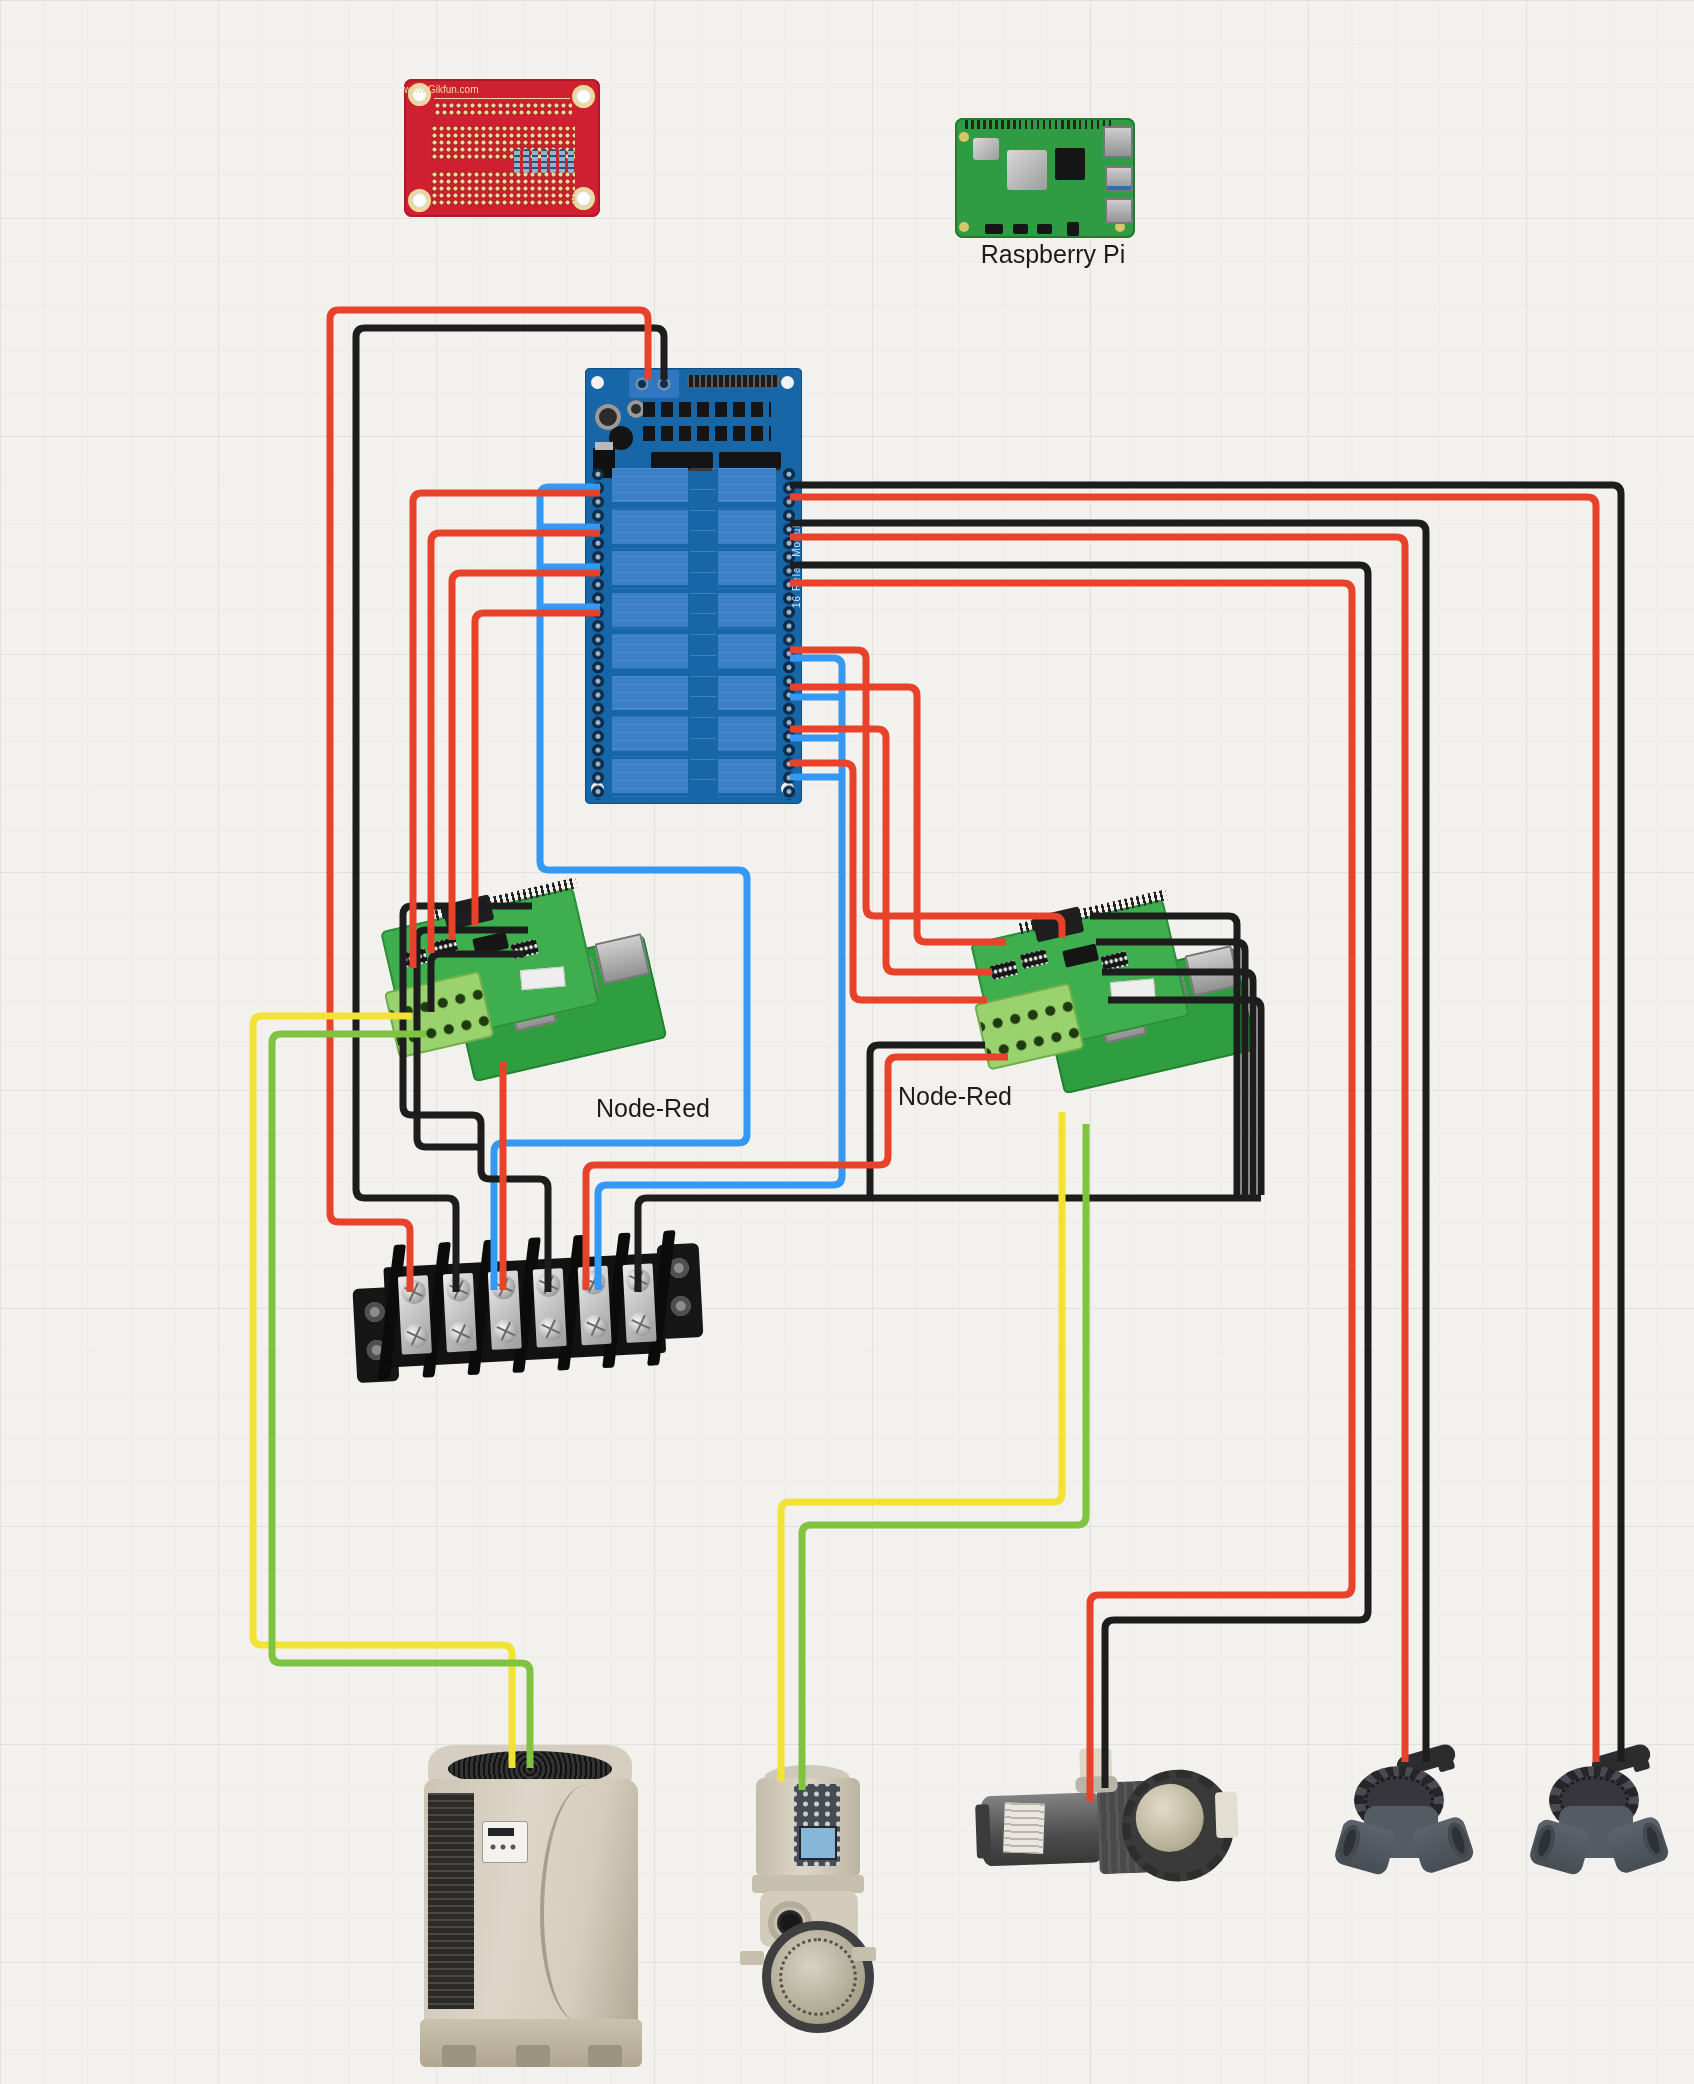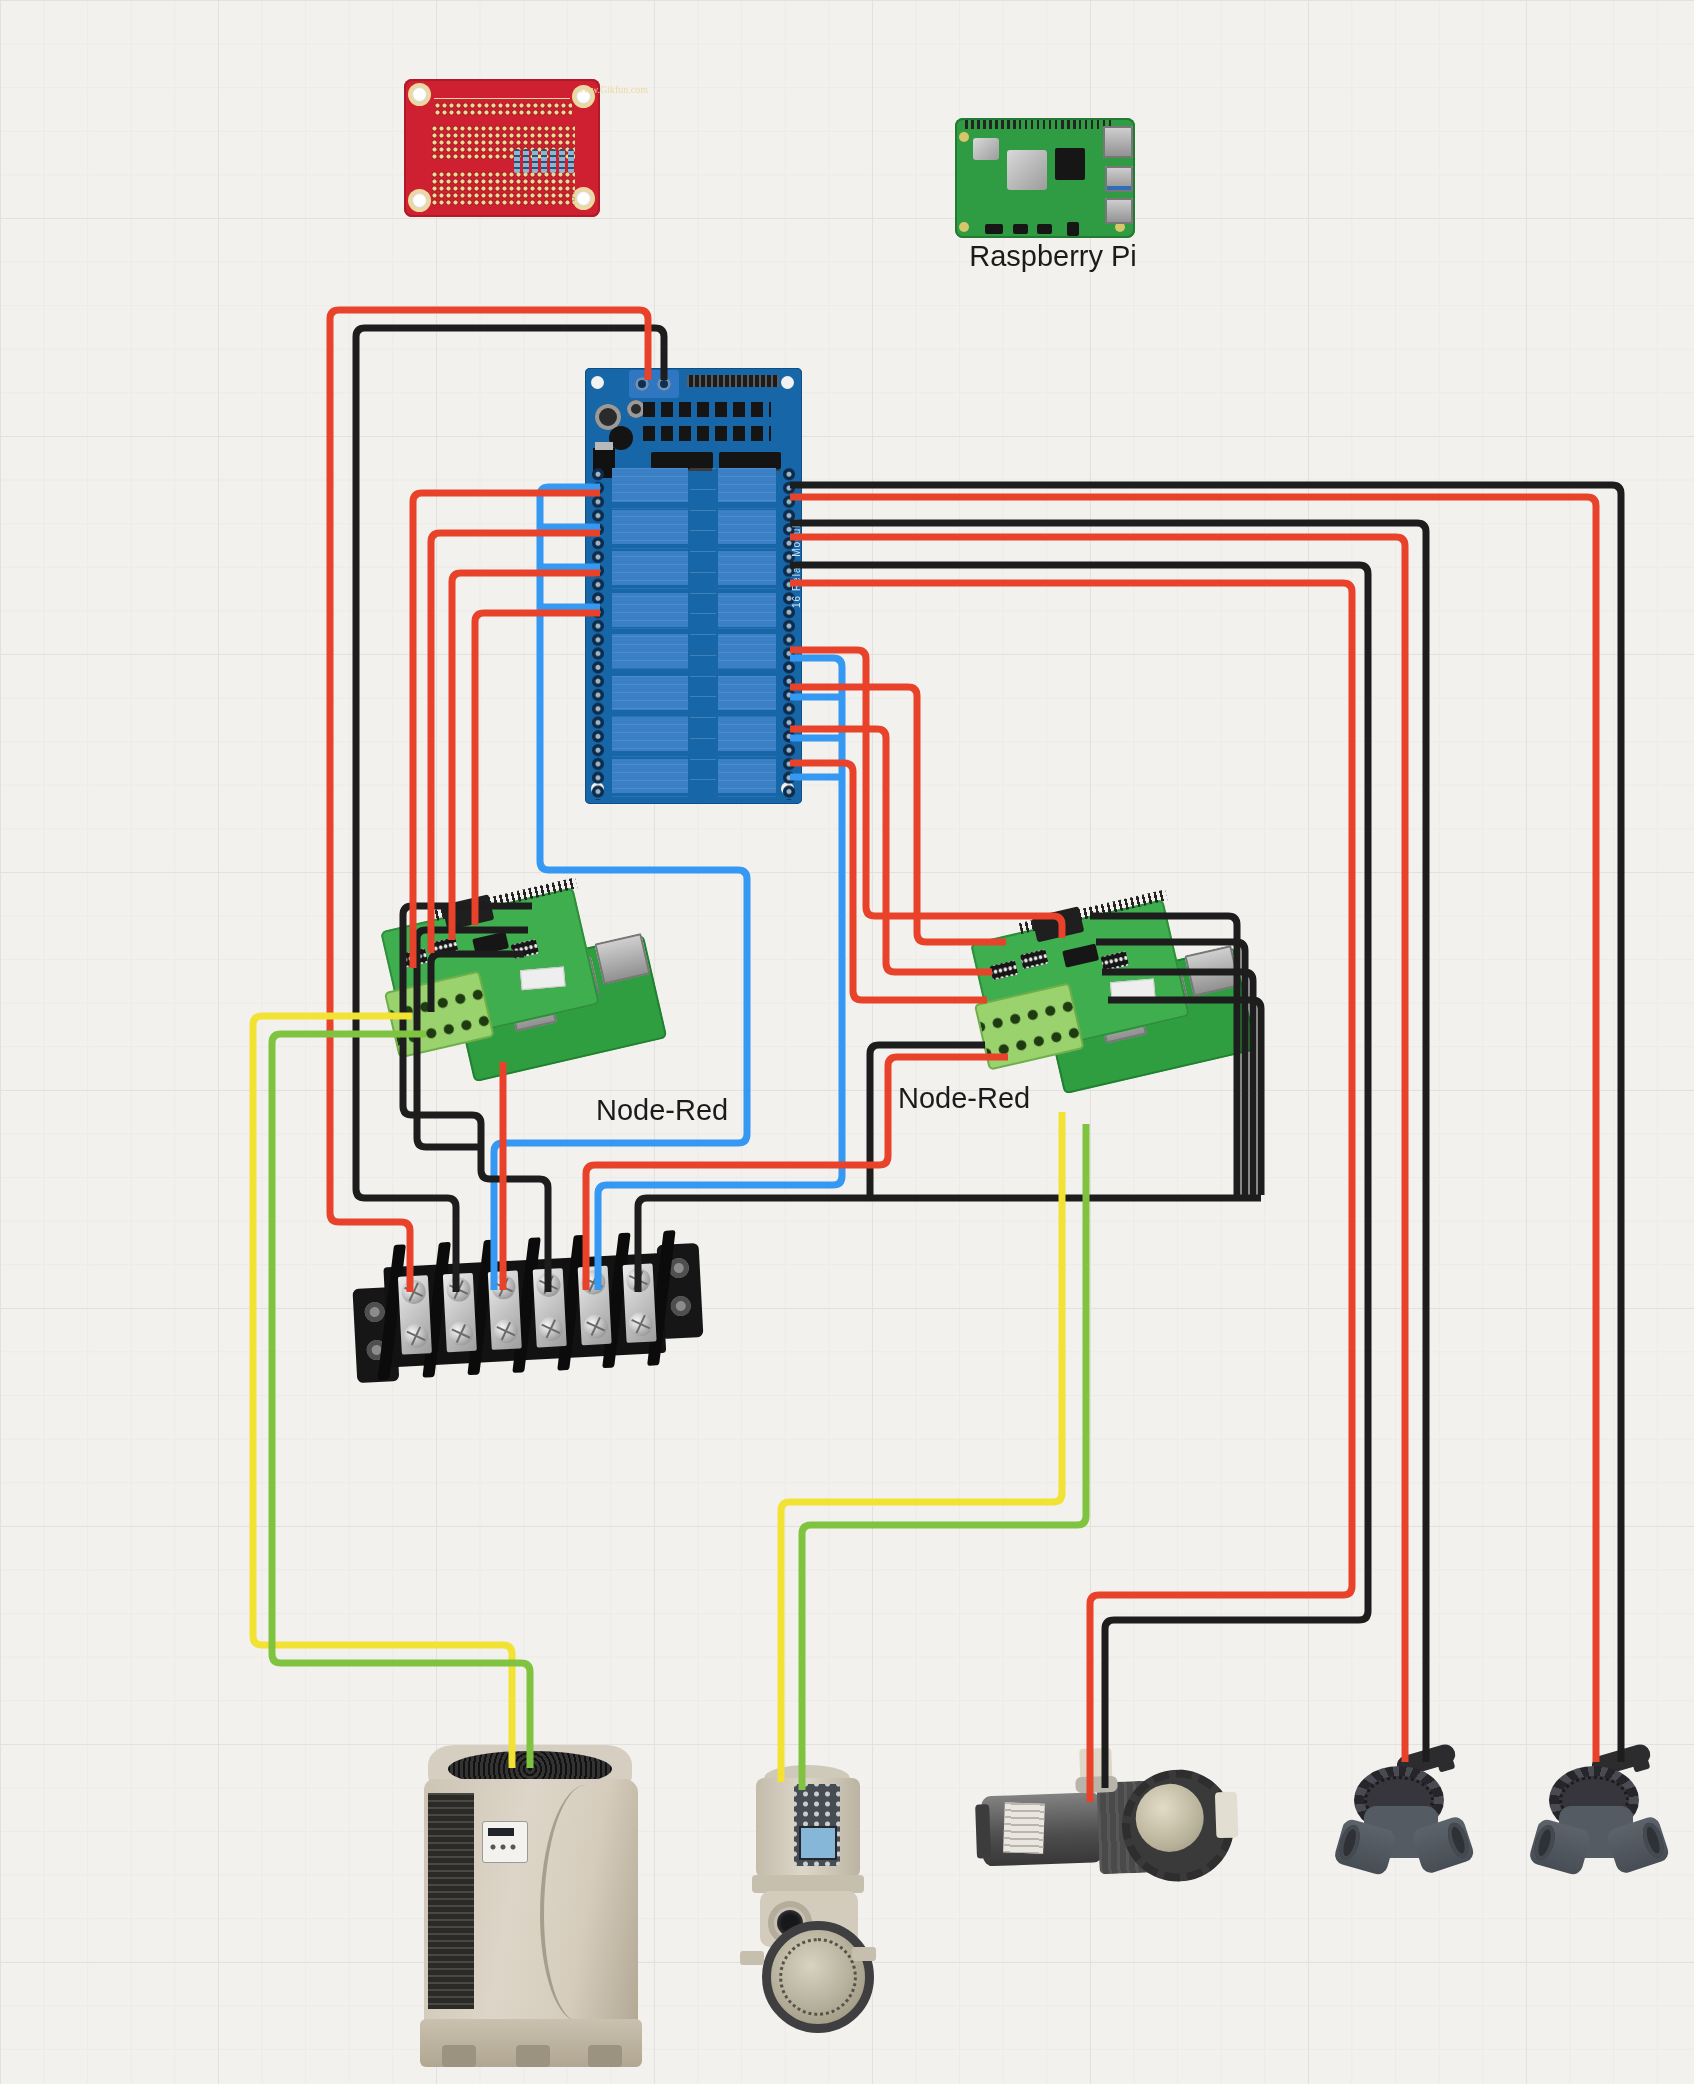--- a/index.html
+++ b/index.html
@@ -9,29 +9,29 @@
     background-color:#f2f1ee;
     background-image:
       linear-gradient(#e3e1dd 1px, transparent 1px),
       linear-gradient(90deg,#e3e1dd 1px, transparent 1px),
       linear-gradient(#edebe7 1px, transparent 1px),
       linear-gradient(90deg,#edebe7 1px, transparent 1px);
     background-size:218px 218px,218px 218px,43.6px 43.6px,43.6px 43.6px;
   }
   .abs{position:absolute;}
   #wires{position:absolute;left:0;top:0;z-index:30;}
-  .diagram-label{position:absolute;z-index:40;color:#1b1b1b;font-size:29px;}
+  .diagram-label{position:absolute;z-index:40;color:#1b1b1b;font-size:25px;}
 
   
   .bboard{left:404px;top:79px;width:196px;height:138px;background:#ce2030;border-radius:8px;
     box-shadow:inset 0 0 0 2px #b01a28;z-index:10;}
   .bhole{position:absolute;width:15px;height:15px;border-radius:50%;background:#fff;
     box-shadow:0 0 0 4px #ecd9a0, inset 0 0 2px #999;}
-  .btitle{position:absolute;left:0;top:5px;width:100%;text-align:right;color:#ecd9a0;
-    font-family:Liberation Serif, serif;font-size:10px;border-bottom:0;margin-left:48px;}
+  .btitle{position:absolute;left:0;top:5px;width:100%;text-align:left;color:#ecd9a0;
+    font-family:Liberation Sans, sans-serif;font-size:10px;border-bottom:0;}
   .brule{position:absolute;left:30px;top:19px;width:136px;height:1px;background:#ecd9a0;}
   .bdots{position:absolute;
     background-image:radial-gradient(circle,#f0d894 0 1.7px, rgba(60,0,0,.45) 2.5px, transparent 3.2px);
     background-size:7px 7px;}
   .resistor{position:absolute;width:6px;height:24px;background:#8fb4d4;border-radius:2px;
     background-image:repeating-linear-gradient(180deg,#30506b 0 2px, transparent 2px 6px);}
 
   
   .rpi{left:955px;top:118px;width:180px;height:120px;background:#2f9c44;border-radius:8px;
     box-shadow:inset 0 0 0 2px #227a33;z-index:10;}

